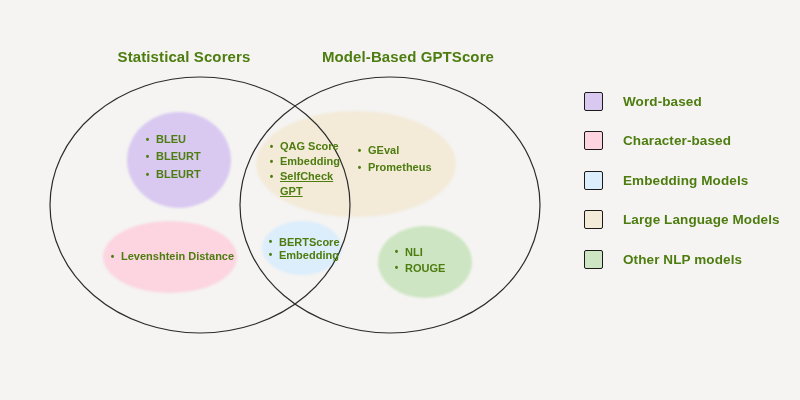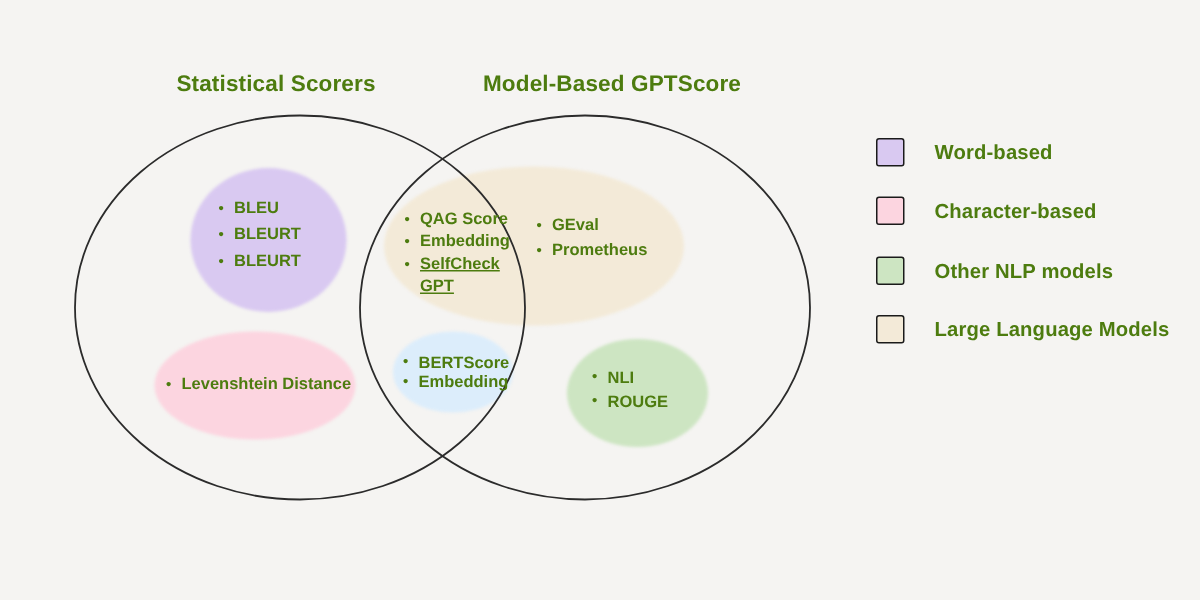--- a/index.html
+++ b/index.html
@@ -181,22 +181,26 @@
   <div class="legend">
     <div class="legend-row">
       <div class="legend-swatch" style="background-color: rgb(217, 201, 241);"></div>
       <div class="legend-label">Word-based</div>
     </div>
     <div class="legend-row">
       <div class="legend-swatch" style="background-color: rgb(252, 213, 224);"></div>
       <div class="legend-label">Character-based</div>
     </div>
     <div class="legend-row">
+      <div class="legend-swatch" style="background-color: rgb(220, 237, 251);"></div>
+      <div class="legend-label">Embedding Models</div>
+    </div>
+    <div class="legend-row">
+      <div class="legend-swatch" style="background-color: rgb(243, 234, 216);"></div>
+      <div class="legend-label">Large Language Models</div>
+    </div>
+    <div class="legend-row">
       <div class="legend-swatch" style="background-color: rgb(205, 229, 194);"></div>
       <div class="legend-label">Other NLP models</div>
     </div>
-    <div class="legend-row">
-      <div class="legend-swatch" style="background-color: rgb(243, 234, 216);"></div>
-      <div class="legend-label">Large Language Models</div>
-    </div>
   </div>
 
 </div>
 
 </body></html>

